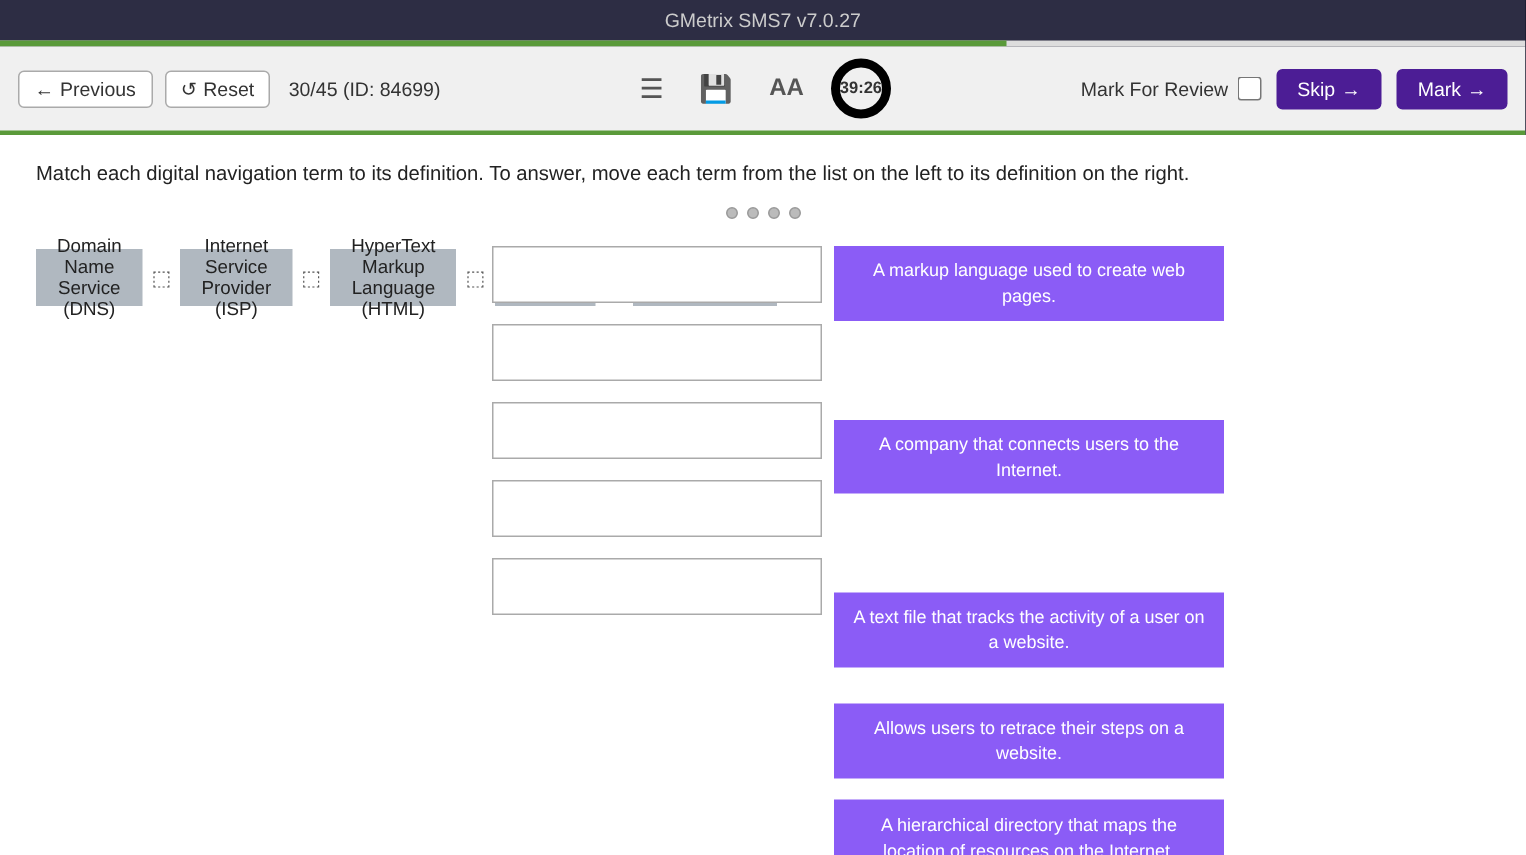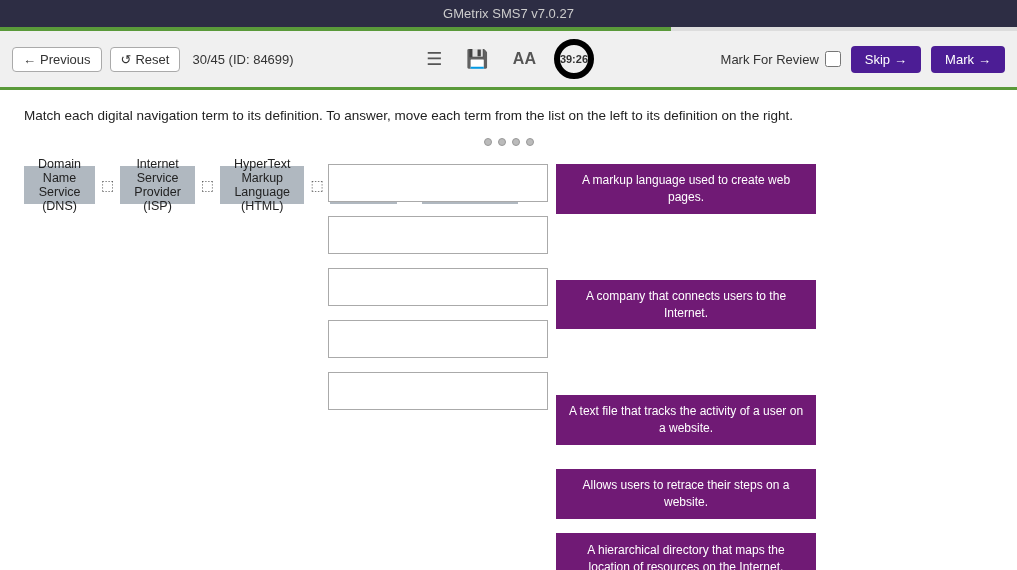--- a/index.html
+++ b/index.html
@@ -171,21 +171,21 @@
       margin-bottom: 14px;
     }
     .right-definitions {
       display: flex;
       flex-direction: column;
       gap: 0;
       width: 260px;
       margin-left: 8px;
     }
     .definition-box {
-      background: #701a75;
+      background: #8b5cf6;
       color: white;
       font-size: 12px;
       padding: 8px 12px;
       text-align: center;
       margin-bottom: 14px;
       min-height: 38px;
       display: flex;
       align-items: center;
       justify-content: center;
       line-height: 1.4;

